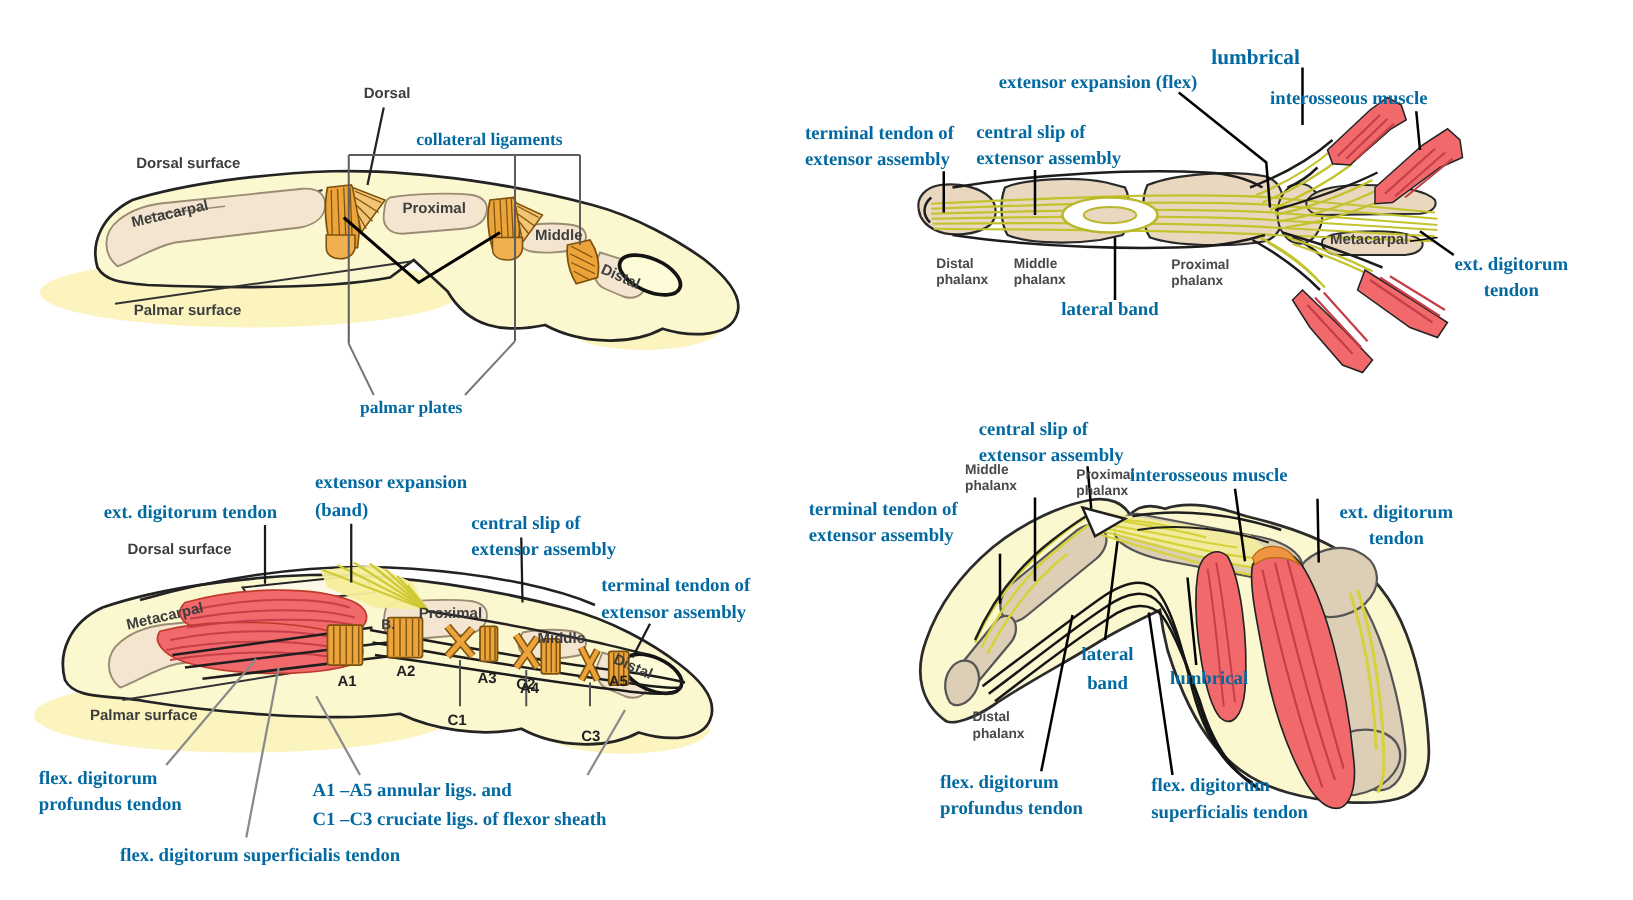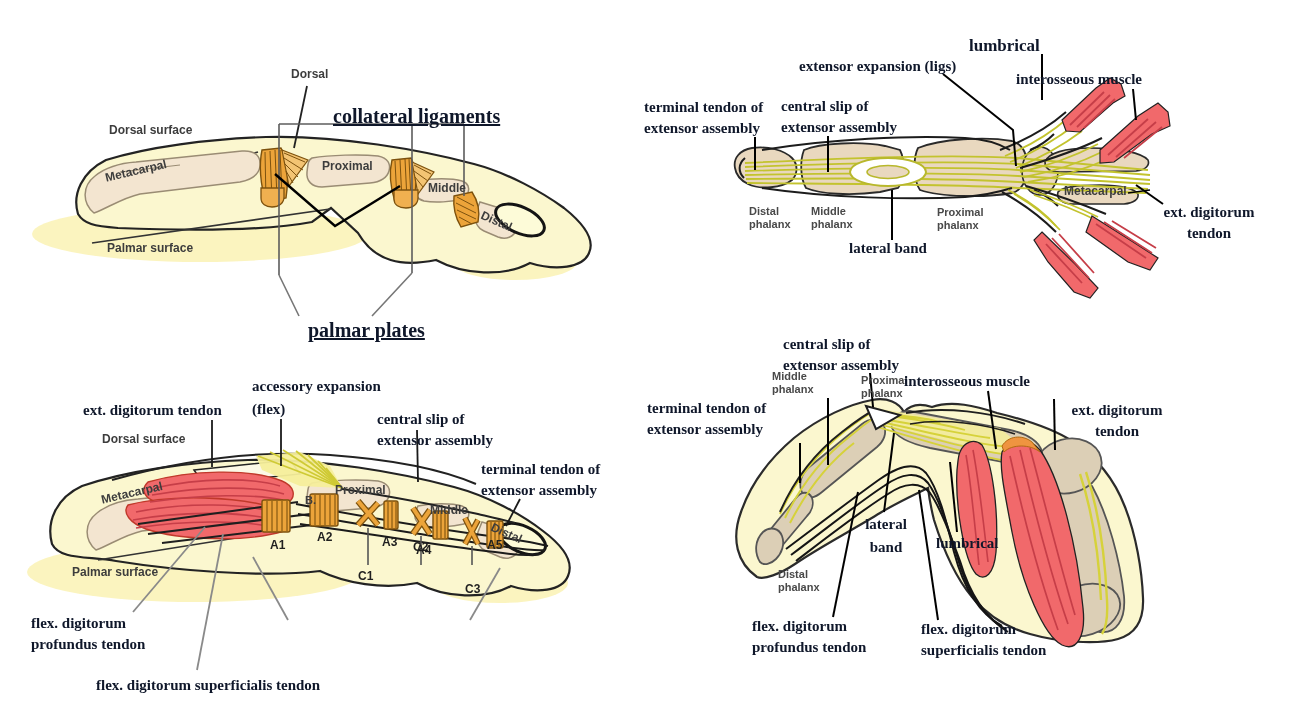--- a/index.html
+++ b/index.html
@@ -1,22 +1,22 @@
 <!DOCTYPE html>
 <html><head>
 <meta charset="utf-8">
 <style>
   html,body{margin:0;padding:0;background:#ffffff;}
   #stage{position:relative;width:1306px;height:720px;background:#ffffff;overflow:hidden;
          font-family:"Liberation Sans","DejaVu Sans",sans-serif;}
   #art{position:absolute;left:0;top:0;}
   .lbl{position:absolute;white-space:pre-line;}
-  .ser{font-family:"Liberation Serif","DejaVu Serif",serif;font-weight:700;color:#0f172a;
+  .ser{font-family:"Liberation Serif","DejaVu Serif",serif;font-weight:700;color:#0369a1;
        font-size:15px;line-height:1.4;}
-  .ser-lg{font-size:20px;line-height:1.24;text-decoration:underline;}
+  .ser-lg{font-size:14px;line-height:1.24;}
   .lh15{line-height:1.5;}
   .san{font-family:"Liberation Sans","DejaVu Sans",sans-serif;font-weight:700;color:#3d3d3d;
        font-size:12px;line-height:1.12;}
   .san-sm{font-size:11px;color:#494949;line-height:1.2;}
   .pul{font-family:"Liberation Sans","DejaVu Sans",sans-serif;font-weight:700;font-size:12px;color:#1f1f1f;}
   .ctr{text-align:center;}
   .rotm{transform:rotate(-13deg);transform-origin:left top;}
   .rotd{transform:rotate(24deg);transform-origin:left top;}
 </style>
 </head>
@@ -268,49 +268,49 @@
       <path d="M884,512 L894,433"></path>
       <path d="M957,532 L950,462"></path>
       <path d="M833,617 L858,492"></path>
       <path d="M938,620 L919,490"></path>
     </g>
   </g>
 </svg>
 
 <div class="lbl san" style="left:291px;top:68px;">Dorsal</div>
 <div class="lbl ser ser-lg" style="left:333px;top:104px;">collateral ligaments</div>
-<div class="lbl ser ser-lg" style="left:288px;top:318px;margin-left:20px;">palmar plates</div>
+<div class="lbl ser ser-lg" style="left:288px;top:318px;">palmar plates</div>
 <div class="lbl san" style="left:109px;top:124px;">Dorsal surface</div>
 <div class="lbl san" style="left:107px;top:242px;">Palmar surface</div>
 <div class="lbl san rotm" style="left:104px;top:172px;">Metacarpal</div>
 <div class="lbl san" style="left:322px;top:160px;">Proximal</div>
 <div class="lbl san" style="left:428px;top:182px;">Middle</div>
 <div class="lbl san rotd" style="left:484px;top:209px;">Distal</div>
 
 <div class="lbl ser" style="left:969px;top:34px;font-size:17px;">lumbrical</div>
-<div class="lbl ser" style="left:799px;top:56px;">extensor expansion (ligs)</div>
+<div class="lbl ser" style="left:799px;top:56px;">extensor expansion (flex)</div>
 <div class="lbl ser" style="left:1016px;top:69px;">interosseous muscle</div>
 <div class="lbl ser" style="left:644px;top:97px;">terminal tendon of
 extensor assembly</div>
 <div class="lbl ser" style="left:781px;top:96px;">central slip of
 extensor assembly</div>
 <div class="lbl ser" style="left:849px;top:238px;">lateral band</div>
 <div class="lbl ser ctr" style="left:1152px;top:202px;width:114px;">ext. digitorum
 tendon</div>
 <div class="lbl san" style="left:1064px;top:185px;">Metacarpal</div>
 <div class="lbl san san-sm" style="left:749px;top:205px;">Distal
 phalanx</div>
 <div class="lbl san san-sm" style="left:811px;top:205px;">Middle
 phalanx</div>
 <div class="lbl san san-sm" style="left:937px;top:206px;">Proximal
 phalanx</div>
 
 <div class="lbl ser" style="left:83px;top:400px;">ext. digitorum tendon</div>
-<div class="lbl ser" style="left:252px;top:376px;">accessory expansion</div>
-<div class="lbl ser" style="left:252px;top:399px;">(flex)</div>
+<div class="lbl ser" style="left:252px;top:376px;">extensor expansion</div>
+<div class="lbl ser" style="left:252px;top:399px;">(band)</div>
 <div class="lbl ser" style="left:377px;top:409px;">central slip of
 extensor assembly</div>
 <div class="lbl ser" style="left:481px;top:459px;">terminal tendon of
 extensor assembly</div>
 <div class="lbl san" style="left:102px;top:433px;">Dorsal surface</div>
 <div class="lbl san" style="left:72px;top:566px;">Palmar surface</div>
 <div class="lbl san rotm" style="left:100px;top:494px;">Metacarpal</div>
 <div class="lbl san" style="left:335px;top:484px;">Proximal</div>
 <div class="lbl san" style="left:430px;top:504px;">Middle</div>
 <div class="lbl san rotd" style="left:494px;top:521px;">Distal</div>
@@ -319,20 +319,22 @@
 <div class="lbl pul" style="left:317px;top:530px;">A2</div>
 <div class="lbl pul" style="left:382px;top:535px;">A3</div>
 <div class="lbl pul" style="left:416px;top:543px;">A4</div>
 <div class="lbl pul" style="left:487px;top:538px;">A5</div>
 <div class="lbl pul" style="left:358px;top:569px;">C1</div>
 <div class="lbl pul" style="left:413px;top:540px;">C2</div>
 <div class="lbl pul" style="left:465px;top:582px;">C3</div>
 <div class="lbl ser" style="left:31px;top:613px;">flex. digitorum
 profundus tendon</div>
 <div class="lbl ser" style="left:96px;top:675px;">flex. digitorum superficialis tendon</div>
+<div class="lbl ser lh15" style="left:250px;top:622px;">A1 –A5 annular ligs. and
+C1 –C3 cruciate ligs. of flexor sheath</div>
 
 <div class="lbl ser" style="left:783px;top:334px;">central slip of
 extensor assembly</div>
 <div class="lbl san san-sm" style="left:772px;top:370px;">Middle
 phalanx</div>
 <div class="lbl san san-sm" style="left:861px;top:374px;">Proximal
 phalanx</div>
 <div class="lbl ser" style="left:904px;top:371px;">interosseous muscle</div>
 <div class="lbl ser" style="left:647px;top:398px;">terminal tendon of
 extensor assembly</div>

